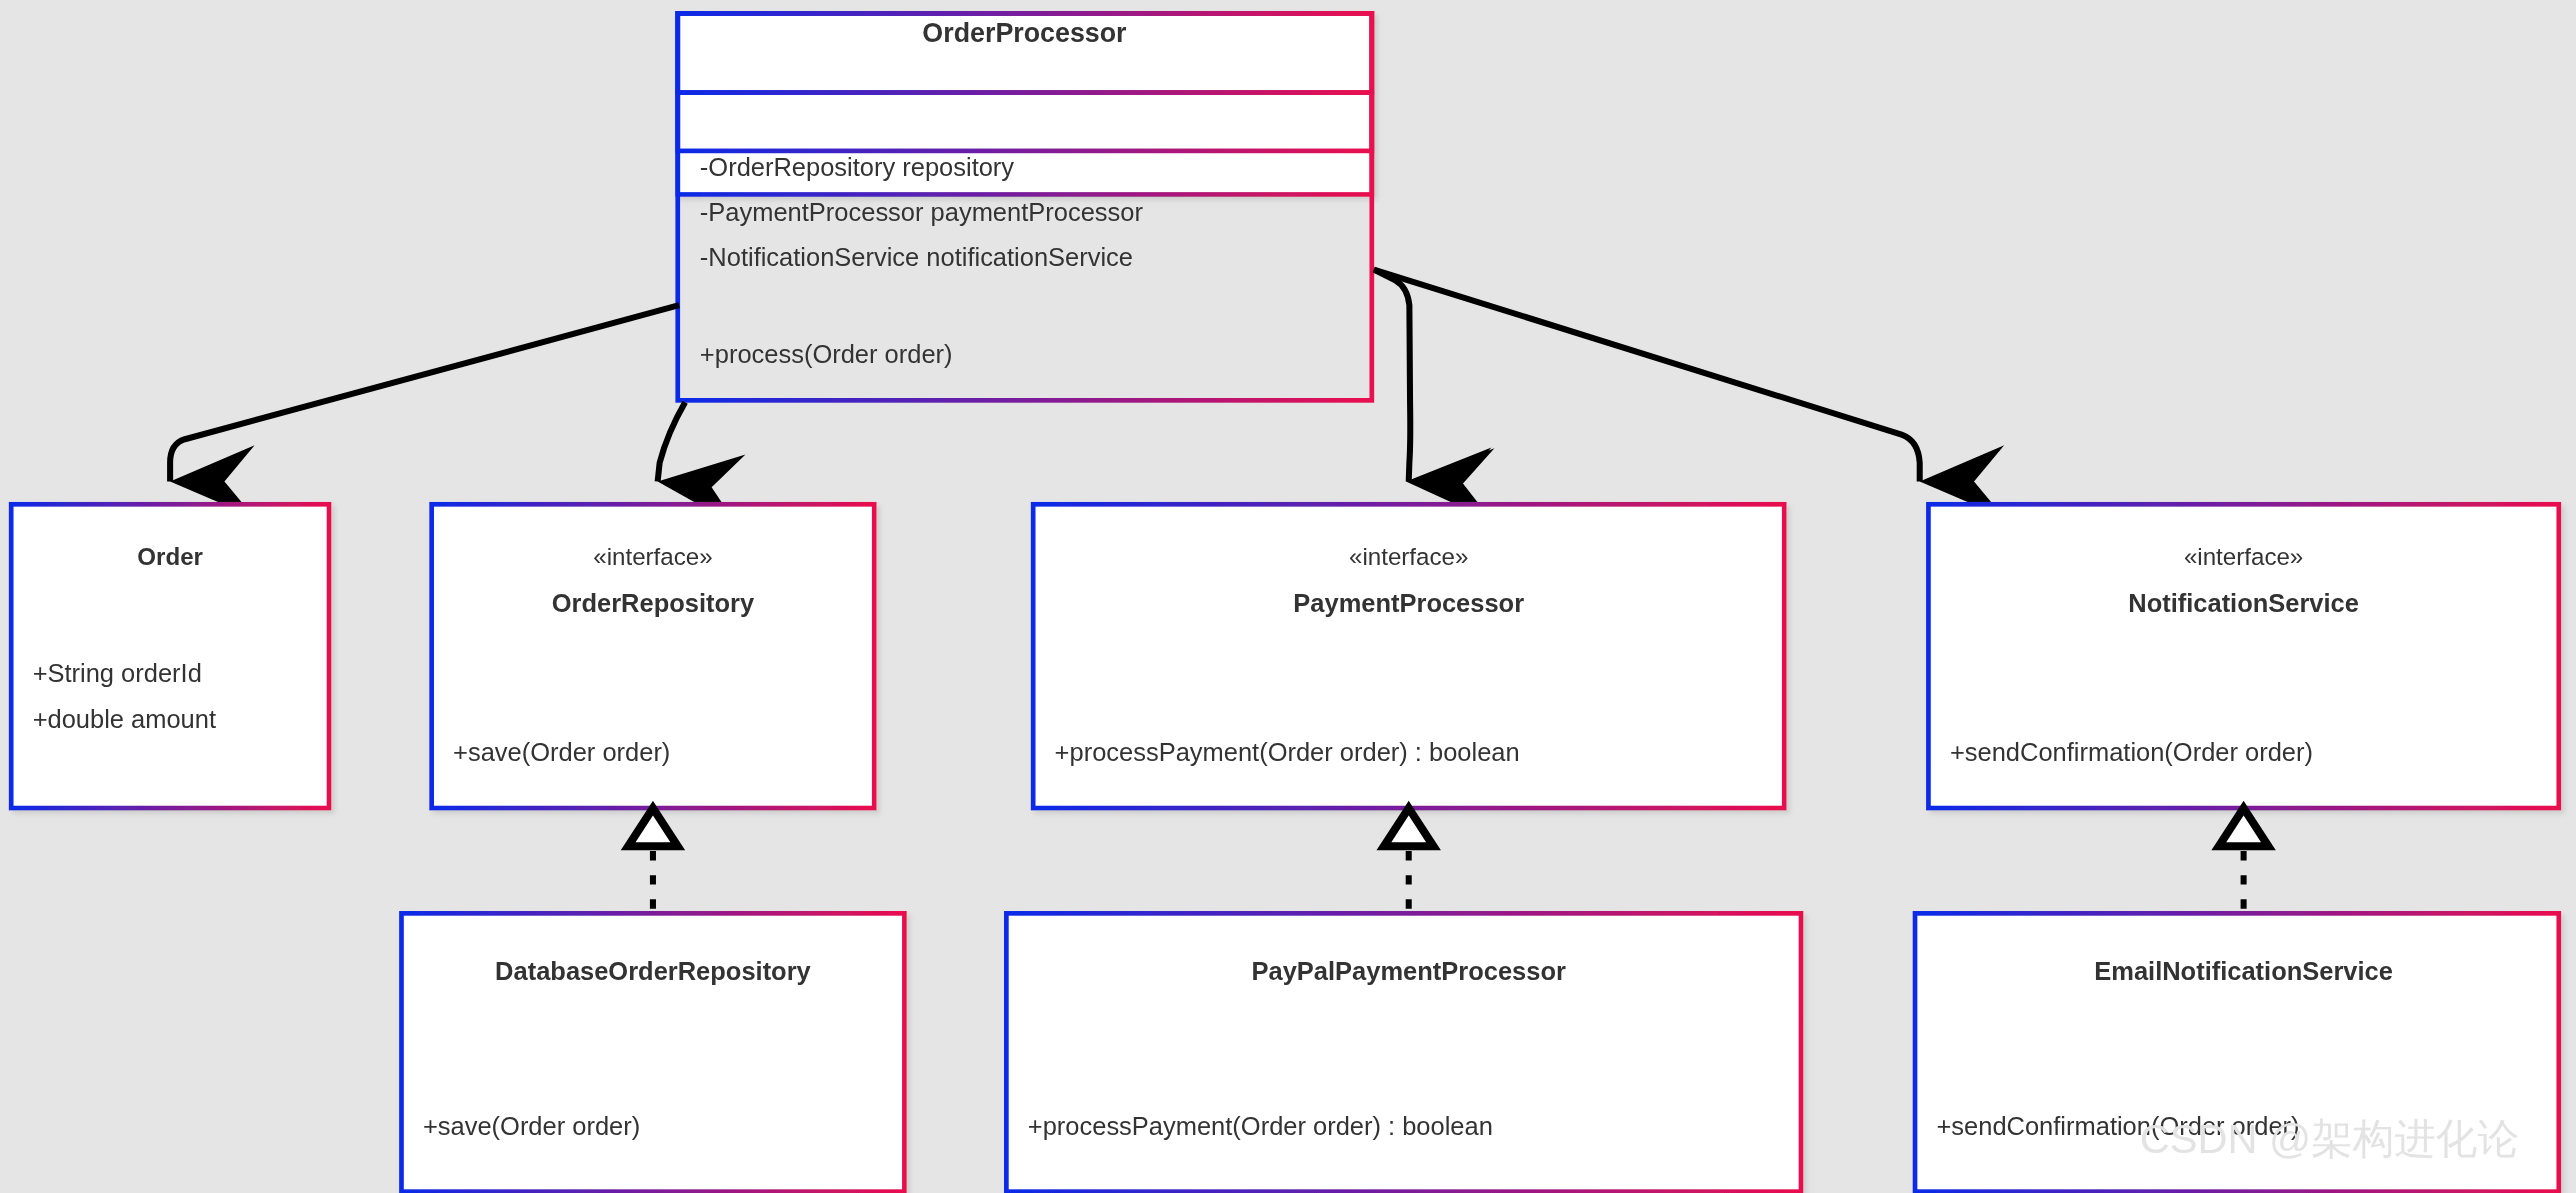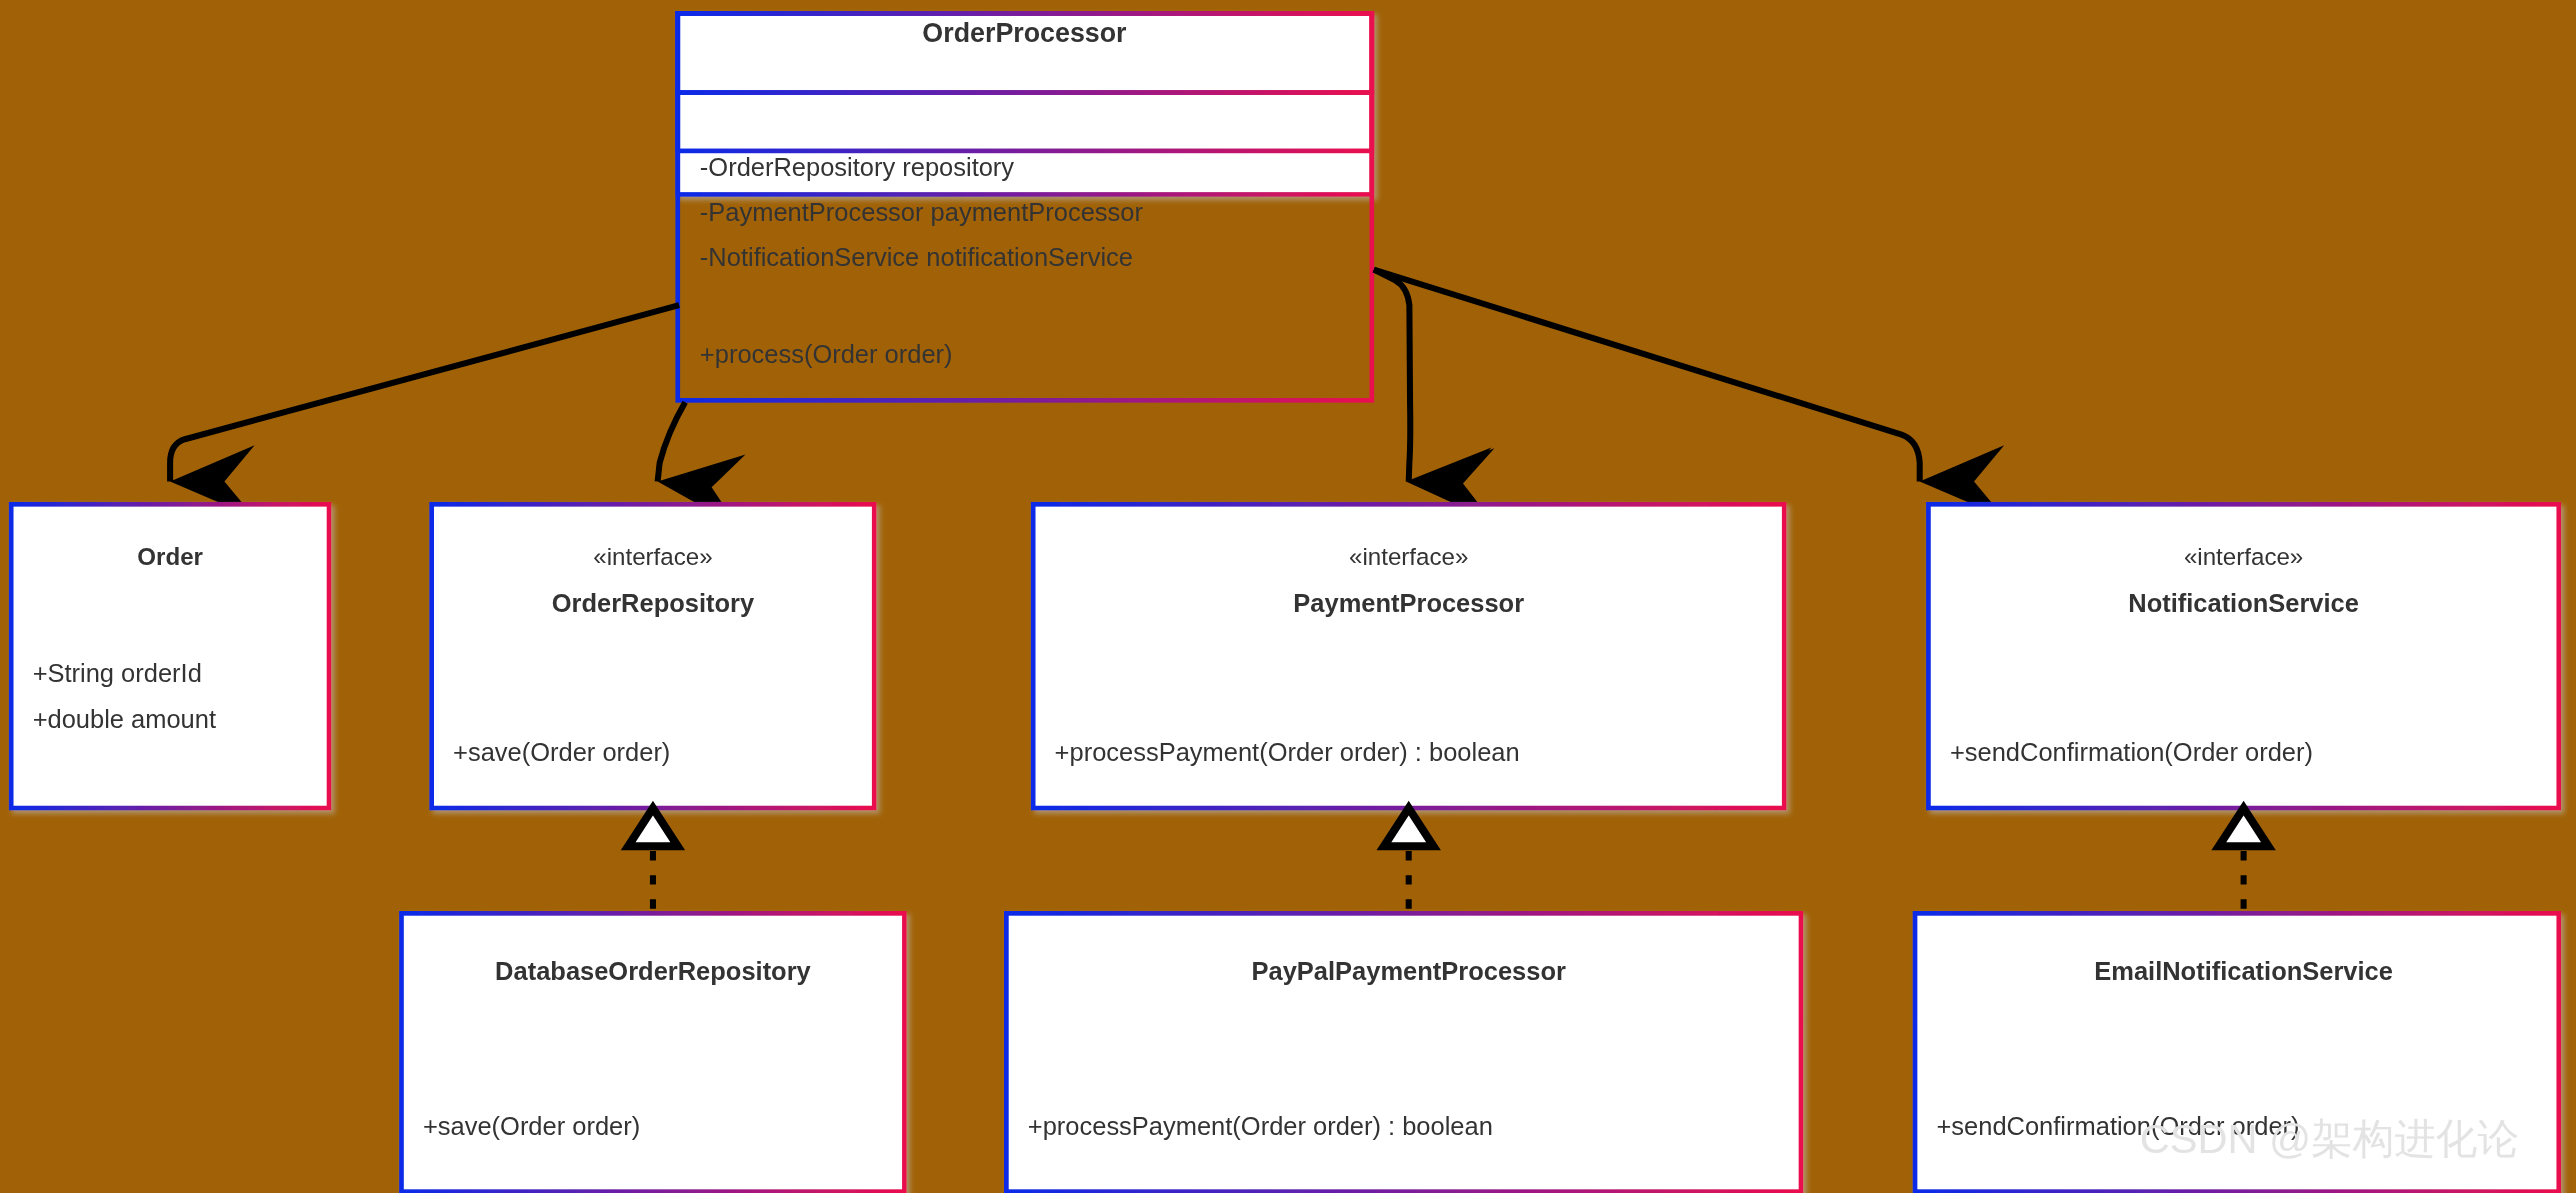--- a/index.html
+++ b/index.html
@@ -10,21 +10,21 @@
   body {
     font-family: "Liberation Sans", sans-serif;
     width: 2576px;
     height: 1193px;
     overflow: hidden;
   }
   #stage {
     position: relative;
     width: 2576px;
     height: 1193px;
-    background: #a16207;
+    background: #e5e5e5;
   }
   #diagram {
     position: absolute;
     inset: 0;
     width: 2576px;
     height: 1193px;
     display: block;
   }
   .uml-title {
     font-weight: bold;

